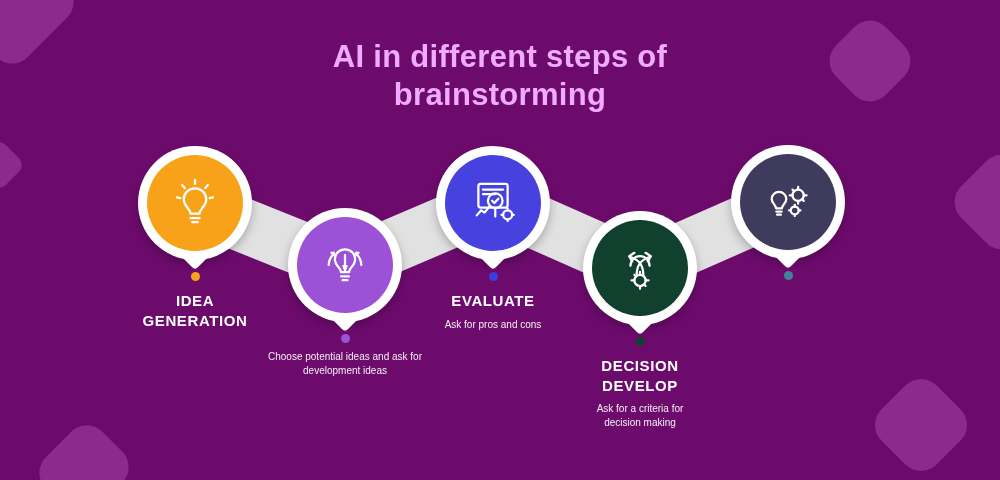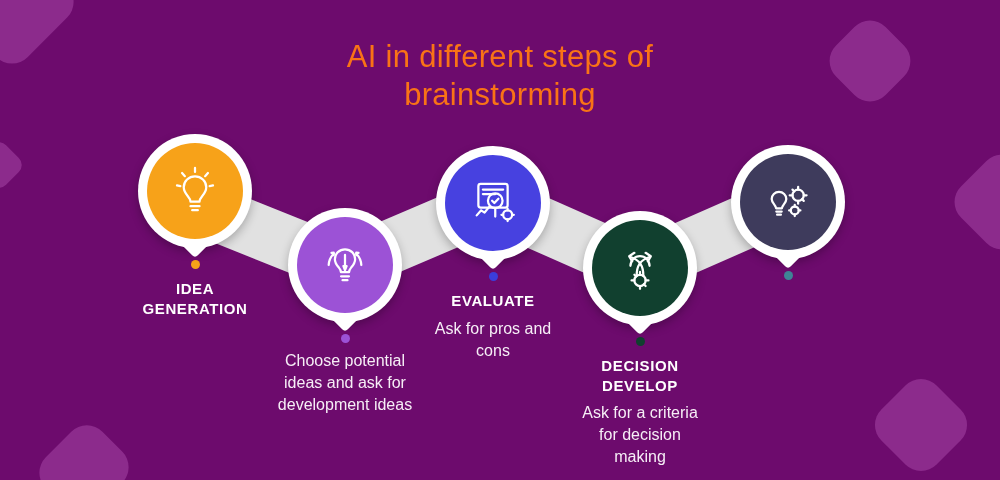--- a/index.html
+++ b/index.html
@@ -33,40 +33,40 @@
     width: 100%;
     text-align: center;
     z-index: 3;
     margin: 0;
   }
   .title span {
     display: inline-block;
     max-width: 460px;
     font-size: 31px;
     line-height: 1.22;
-    font-weight: 400;
-    color: #f97316;
+    font-weight: 700;
+    color: #f0abfc;
     letter-spacing: 0.3px;
   }
 
   .ribbon {
     position: absolute;
     left: 0; top: 0;
     z-index: 1;
     pointer-events: none;
   }
 
   .step {
     position: absolute;
     width: 170px;
     z-index: 2;
     text-align: center;
     color: #ffffff;
   }
-  .step.s1 { left: 110px; top: 134px; }
+  .step.s1 { left: 110px; top: 146px; }
   .step.s2 { left: 260px; top: 208px; }
   .step.s3 { left: 408px; top: 146px; }
   .step.s4 { left: 555px; top: 211px; }
   .step.s5 { left: 703px; top: 145px; }
 
   .circle-outer {
     position: relative;
     width: 114px;
     height: 114px;
     margin: 0 auto;
@@ -109,21 +109,21 @@
     margin: 10px auto 0;
     font-size: 15px;
     font-weight: 700;
     letter-spacing: 0.6px;
     line-height: 1.3;
   }
   .s1 .label { max-width: 125px; }
   .s4 .label { max-width: 110px; }
   .desc {
     margin: 7px auto 0;
-    font-size: 16px;
+    font-size: 10px;
     line-height: 1.38;
     color: #f6eef6;
   }
   .s1 .desc { max-width: 125px; }
   .s2 .desc { max-width: 155px; }
   .s3 .desc { max-width: 120px; }
   .s4 .desc { max-width: 125px; }
   .s5 .desc { max-width: 135px; }
 </style>
 </head>

